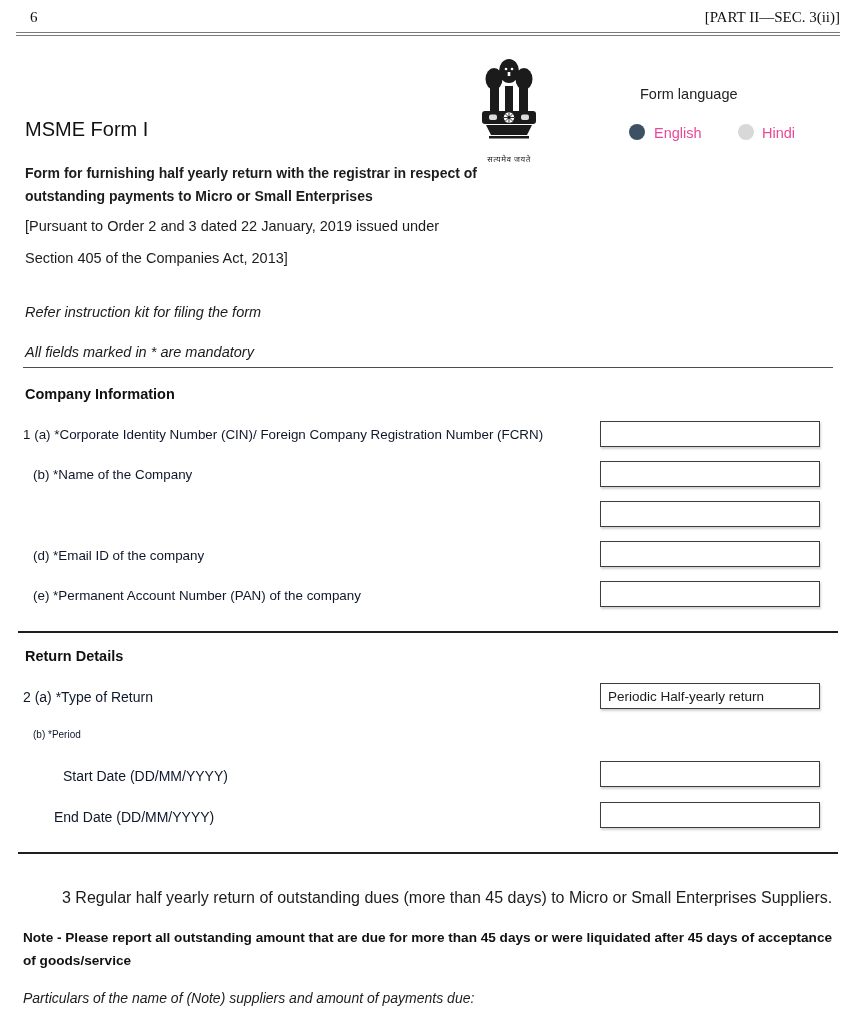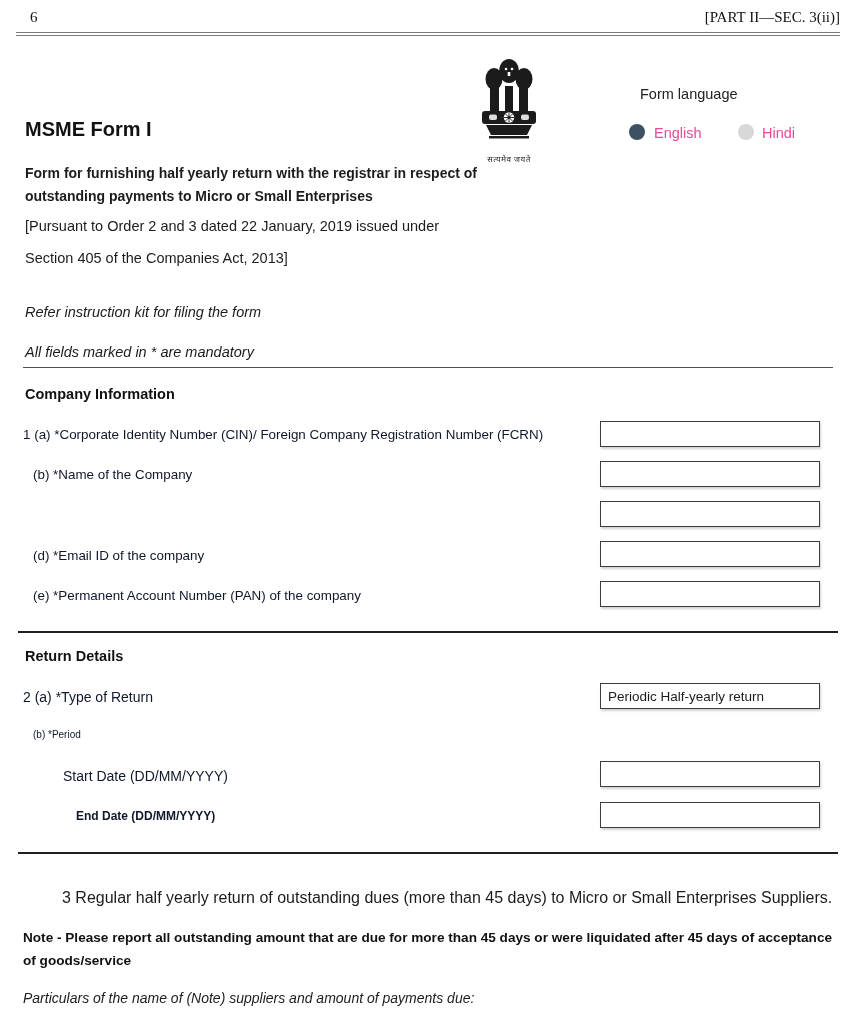--- a/index.html
+++ b/index.html
@@ -17,21 +17,21 @@
   
   .emblem{left:477px;top:56px;width:64px;text-align:center;}
   .emblem-caption{font-size:8px;color:#222;display:block;margin-top:1px;letter-spacing:.5px;}
   
   .fl-label{left:640px;top:86px;font-size:14.5px;color:#222;}
   .radio-dot{width:16px;height:16px;border-radius:50%;display:block;cursor:pointer;}
   .dot-sel{background:#3e5064;}
   .dot-unsel{background:#d8d8d8;}
   .radio-label{font-size:14.5px;color:#ec4899;}
   
-  .form-title{left:25px;top:118px;font-size:20px;font-weight:bold;color:#111;}
+  .form-title{left:25px;top:118px;font-size:20px;font-weight:normal;color:#111;}
   .form-subtitle{left:25px;top:162px;width:525px;font-size:14px;font-weight:bold;line-height:1.65;}
   .plain{font-size:14.5px;color:#1c1c1c;}
   .italic{font-style:italic;}
   .p1{left:25px;top:218px;}
   .p2{left:25px;top:250px;}
   .refer{left:25px;top:304px;}
   .mandatory{left:25px;top:344px;text-align:center;}
   .thin-rule{top:367px;left:23px;right:23px;border-top:1.5px solid #4d4d4d;}
   .sec-heading{font-size:14.5px;font-weight:bold;color:#111;}
   .ch{left:25px;top:386px;}
@@ -130,21 +130,21 @@
   <div class="abs sec-heading rd">Return Details</div>
 
   <div class="abs f-label" style="left:23px;top:689px;font-size:14px;">2 (a) *Type of Return</div>
   <input type="text" class="input-box" style="top: 683px;" value="Periodic Half-yearly return">
 
   <div class="abs f-label" style="left:33px;top:729px;font-size:10px;">(b) *Period</div>
 
   <div class="abs f-label" style="left:63px;top:768px;font-size:14px;">Start Date (DD/MM/YYYY)</div>
   <input type="text" class="input-box" style="top: 761px;">
 
-  <div class="abs f-label" style="left:76px;top:809px;font-size:12px;font-weight:bold;">End Date (DD/MM/YYYY)</div>
+  <div class="abs f-label" style="left:54px;top:809px;font-size:14px;">End Date (DD/MM/YYYY)</div>
   <input type="text" class="input-box" style="top: 802px;">
 
   <div class="abs thick-rule tr2"></div>
 
   <div class="abs plain sec3">3 Regular half yearly return of outstanding dues (more than 45 days) to Micro or Small Enterprises Suppliers.</div>
   <div class="abs note">Note - Please report all outstanding amount that are due for more than 45 days or were liquidated after 45 days of acceptance of goods/service</div>
   <div class="abs plain italic particulars">Particulars of the name of (Note) suppliers and amount of payments due:</div>
 
 </div>
 

